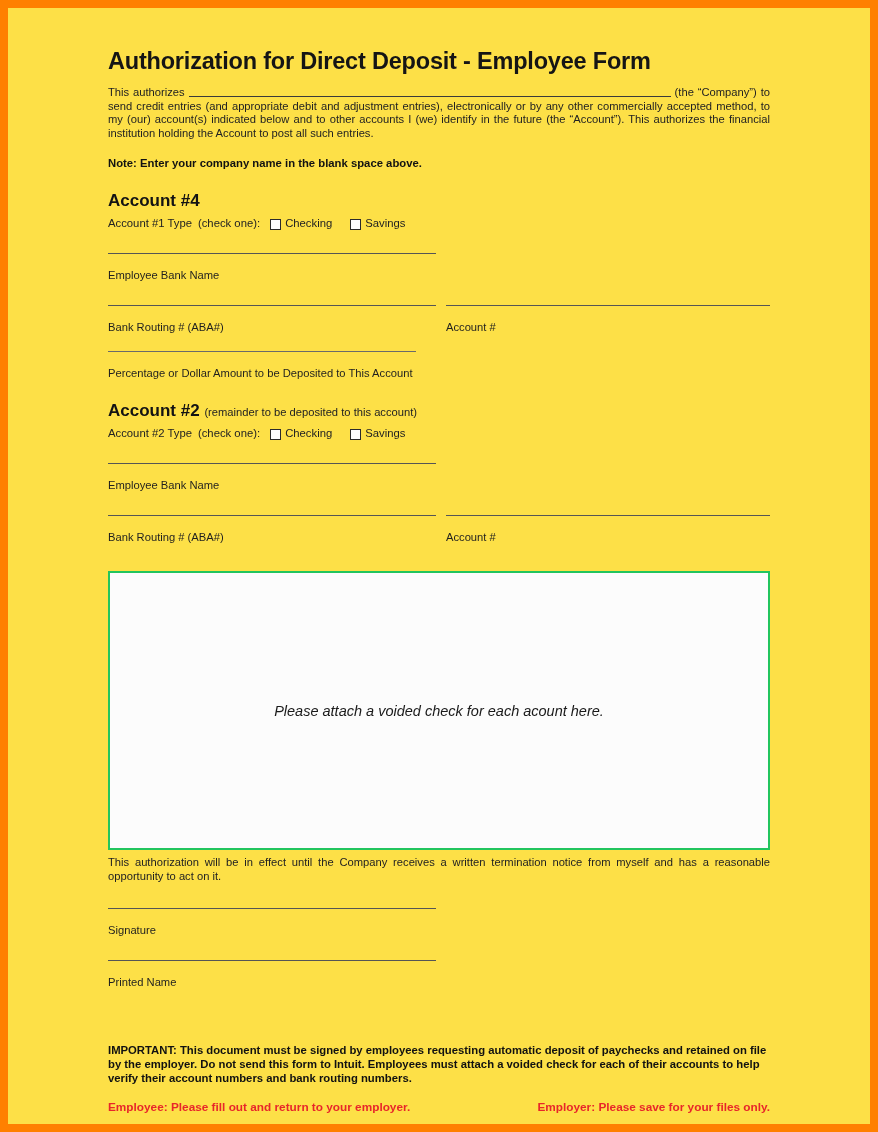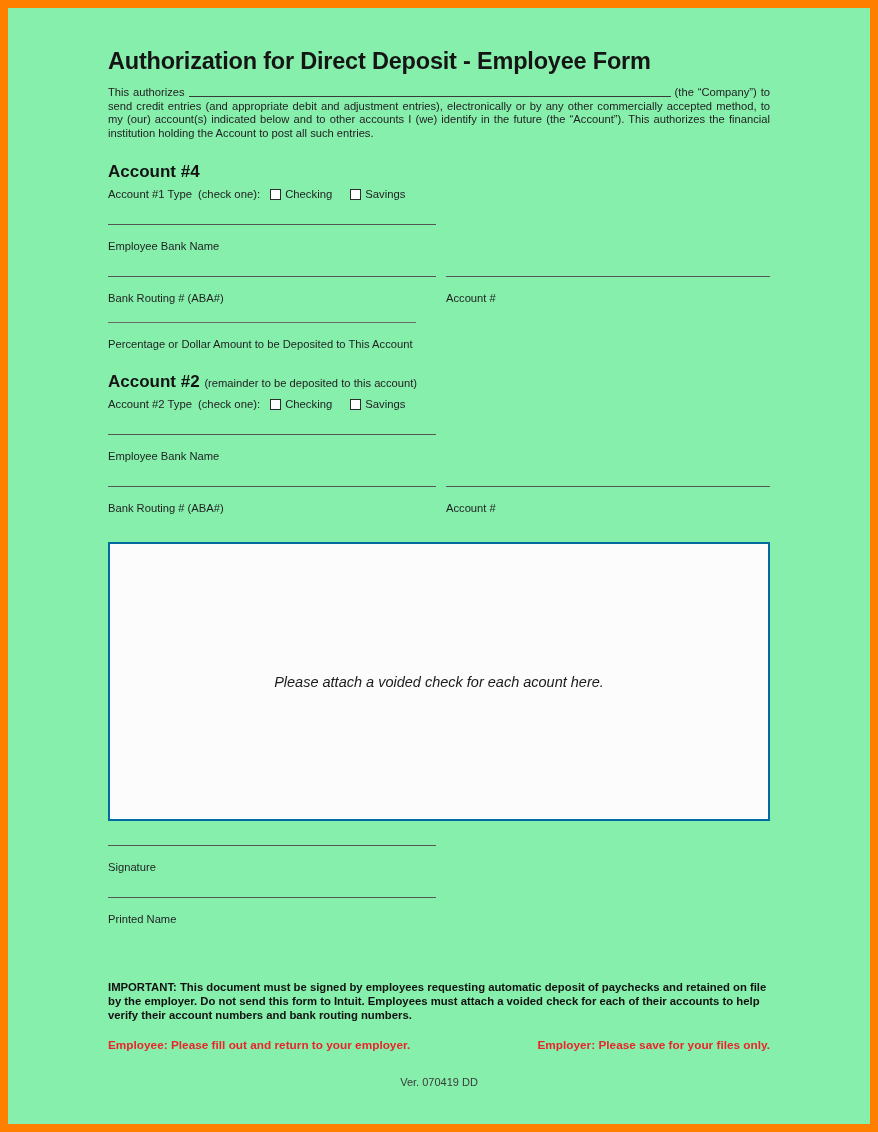--- a/index.html
+++ b/index.html
@@ -81,21 +81,21 @@
   .acct-heading .sub {
     font-size: 11.2px;
     font-weight: normal;
     color: #222;
   }
   .acct-type-row {
     font-size: 11.3px;
     margin-top: 6px;
     color: #222;
     display: flex;
-    align-items: flex-start;
+    align-items: flex-end;
   }
   .acct-type-row .lbl { margin-right: 6px; }
   .checkbox {
     display: inline-block;
     width: 9px;
     height: 9px;
     border: 1px solid #2b2b2b;
     background: #fdfdfd;
     margin: 0 4px 0 4px;
     position: relative;
@@ -125,21 +125,21 @@
   .col-left  { width: 328px; }
   .col-right { width: 324px; }
   .w-narrow  { width: 308px; }
 
   .spacer-24 { height: 24px; }
   .spacer-18 { height: 18px; }
 
   
   .check-box {
     margin-top: 28px;
-    border: 2px solid #0369a1;
+    border: 2px solid #22c55e;
     height: 279px;
     display: flex;
     align-items: center;
     justify-content: center;
     background: #fcfcfc;
     box-sizing: border-box;
   }
   .check-box-text {
     font-size: 14.5px;
     font-style: italic;
@@ -176,30 +176,31 @@
     text-align: center;
     font-size: 11px;
     color: #3a3a3a;
     margin-top: 24px;
   }
 </style>
 </head>
 <body>
 
 <div class="page" style="background: rgb(255, 128, 0);">
-  <div class="sheet" style="background: #86efac;">
+  <div class="sheet" style="background: #fde047;">
     <div class="content">
 
       <h1 class="doc-title">Authorization for Direct Deposit - Employee Form</h1>
 
       <p class="intro">
         <span class="lead">This authorizes</span><span class="fill-line"></span><span>(the “Company”)</span>
         <span>to send credit entries (and appropriate debit and adjustment entries), electronically or by any other commercially accepted method, to my (our) account(s) indicated below and to other accounts I (we) identify in the future (the “Account”). This authorizes the financial institution holding the Account to post all such entries.</span>
       </p>
 
+      <div class="note">Note: Enter your company name in the blank space above.</div>
 
       <div class="acct-heading">Account #4</div>
       <div class="acct-type-row">
         <span class="lbl">Account #1 Type</span>
         <span class="lbl">(check one):</span>
         <span class="checkbox"></span>
         <span class="cb-text">Checking</span>
         <span class="checkbox"></span>
         <span class="cb-text">Savings</span>
       </div>
@@ -256,20 +257,21 @@
         <div class="field col-right">
           <div class="rule"></div>
           <div class="field-label">Account #</div>
         </div>
       </div>
 
       <div class="check-box">
         <div class="check-box-text">Please attach a voided check for each acount here.</div>
       </div>
 
+      <div class="clause">This authorization will be in effect until the Company receives a written termination notice from myself and has a reasonable opportunity to act on it.</div>
 
       <div class="spacer-24"></div>
       <div class="field col-left">
         <div class="rule"></div>
         <div class="field-label">Signature</div>
       </div>
 
       <div class="spacer-24"></div>
       <div class="field col-left">
         <div class="rule"></div>

